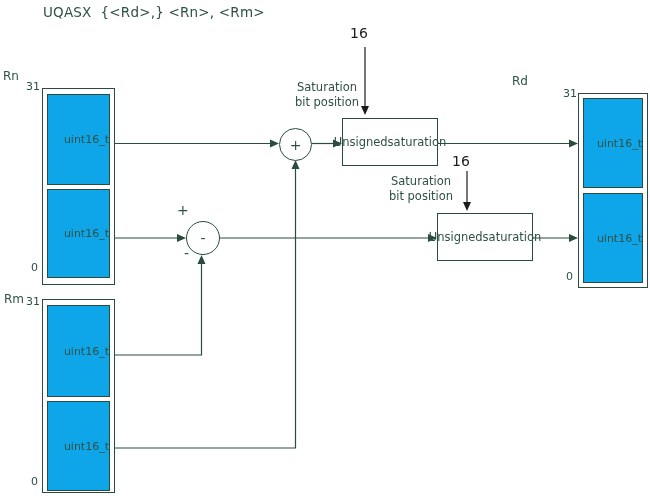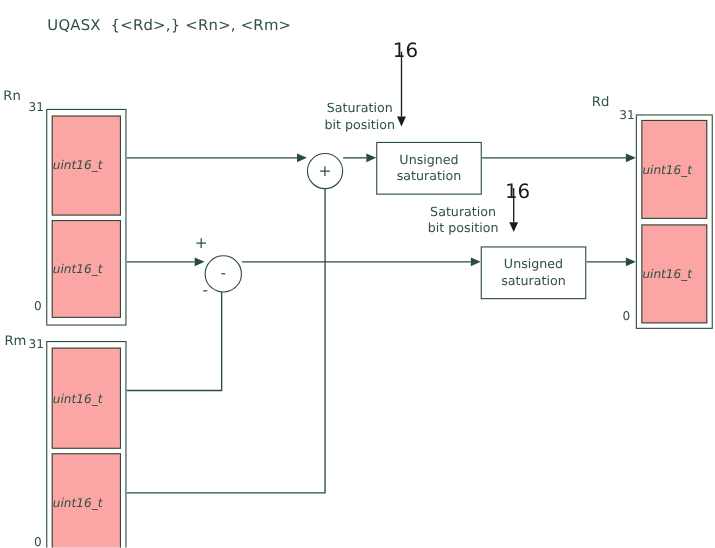--- a/index.html
+++ b/index.html
@@ -5,54 +5,53 @@
   html, body { margin: 0; padding: 0; background: #fff; }
   .canvas {
     position: relative;
     width: 650px;
     height: 498px;
     background: #ffffff;
     font-family: "DejaVu Sans", sans-serif;
     color: var(--text-green, #2e5144);
     overflow: hidden;
   }
-  .abs { position: absolute; margin-top: 11px; }
+  .abs { position: absolute; }
   .title { font-size: 13.5px; white-space: pre; letter-spacing: 0.2px; }
   .reg-label { font-size: 12px; }
   .bit-label { font-size: 11px; }
   .reg-outer {
     border: 1px solid var(--line-green, #2a4c3c);
     box-sizing: border-box;
     background: #fff;
   }
   .reg-field {
     border: 1px solid var(--line-green, #2a4c3c);
     box-sizing: border-box;
-    display: flex; align-items: center; justify-content: flex-start;
+    display: flex; align-items: center; justify-content: flex-end;
     font-size: 11px;
-    background: #fca5a5;
-    font-style: italic;
+    background: #0ea5e9;
   }
   .sat-box {
     border: 1px solid var(--line-green, #2a4c3c);
     box-sizing: border-box;
-    display: flex; flex-direction: column; align-items: center; justify-content: center;
+    display: flex; flex-direction: row; align-items: center; justify-content: center;
     font-size: 11.5px; line-height: 15px;
     background: #fff;
   }
   .circle-op {
     border: 1.5px solid var(--line-green, #2a4c3c);
     border-radius: 50%;
     box-sizing: border-box;
     display: flex; align-items: center; justify-content: center;
     font-size: 14px;
     background: #fff;
   }
   .ann { font-size: 11.5px; line-height: 14.5px; text-align: center; }
-  .bitval { font-size: 18px; color: var(--arrow-black, #1c1c1c); text-align: right; }
+  .bitval { font-size: 14px; color: var(--arrow-black, #1c1c1c); text-align: left; }
   .sign { font-size: 14px; }
   svg.overlay { position: absolute; left: 0; top: 0; pointer-events: none; }
   .g-line { stroke: var(--line-green, #2a4c3c); stroke-width: 1.2; fill: none; }
   .g-head { fill: var(--line-green, #2a4c3c); stroke: none; }
   .b-line { stroke: var(--arrow-black, #1c1c1c); stroke-width: 1.2; fill: none; }
   .b-head { fill: var(--arrow-black, #1c1c1c); stroke: none; }
 </style>
 </head>
 <body>
 
@@ -118,21 +117,21 @@
   <div class="abs bit-label" style="left:26px; top:295px">31</div>
   <div class="abs reg-outer" style="left:42px; top:299px; width:73px; height:194px"></div>
   <div class="abs reg-field" style="left:47px; top:305px; width:63px; height:92px">
     <span>uint16_t</span>
   </div>
   <div class="abs reg-field" style="left:47px; top:401px; width:63px; height:90px">
     <span>uint16_t</span>
   </div>
   <div class="abs bit-label" style="left:31px; top:475px">0</div>
 
-  <div class="abs reg-label" style="left:538px; top:74px">Rd</div>
+  <div class="abs reg-label" style="left:512px; top:74px">Rd</div>
   <div class="abs bit-label" style="left:563px; top:87px">31</div>
   <div class="abs reg-outer" style="left:578px; top:93px; width:70px; height:195px"></div>
   <div class="abs reg-field" style="left:583px; top:98px; width:60px; height:90px">
     <span>uint16_t</span>
   </div>
   <div class="abs reg-field" style="left:583px; top:193px; width:60px; height:90px">
     <span>uint16_t</span>
   </div>
   <div class="abs bit-label" style="left:566px; top:270px">0</div>
 

